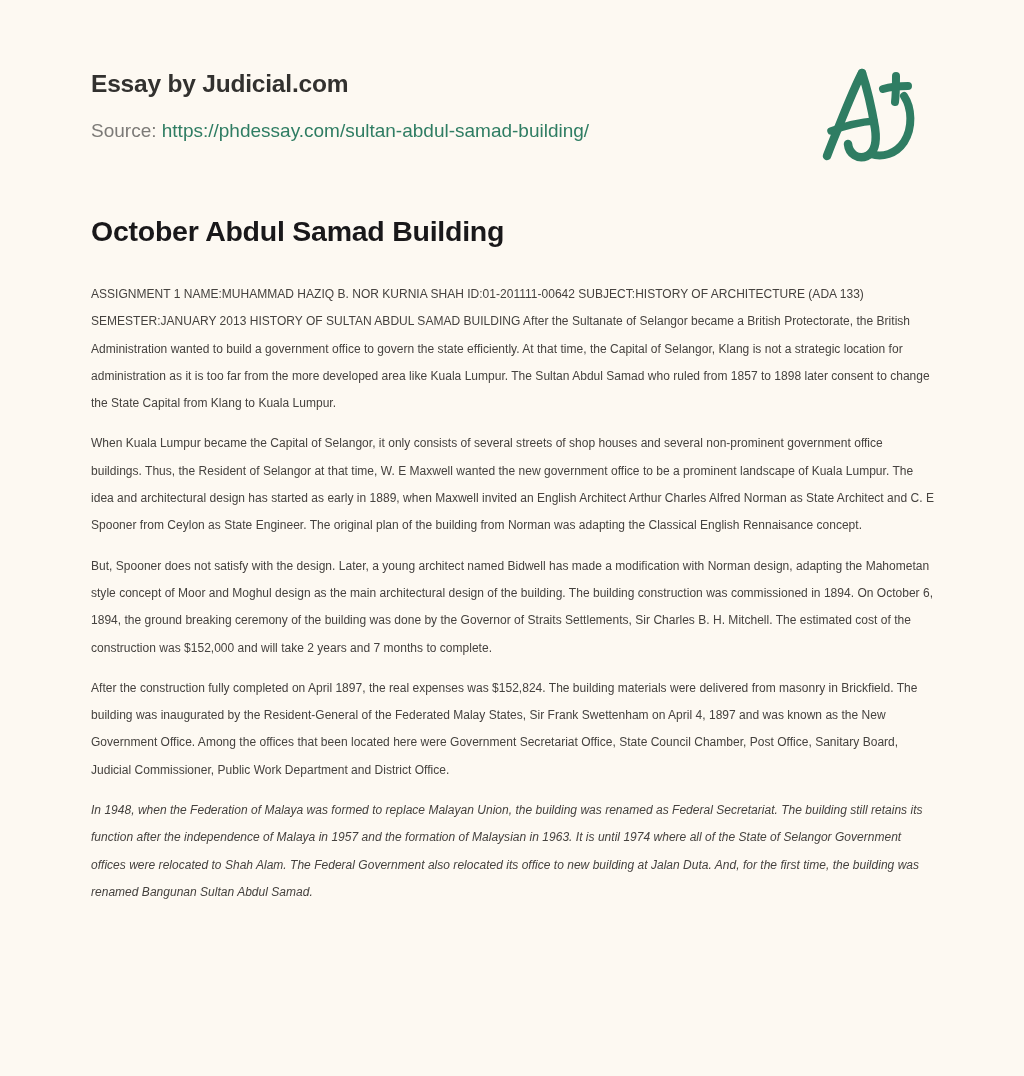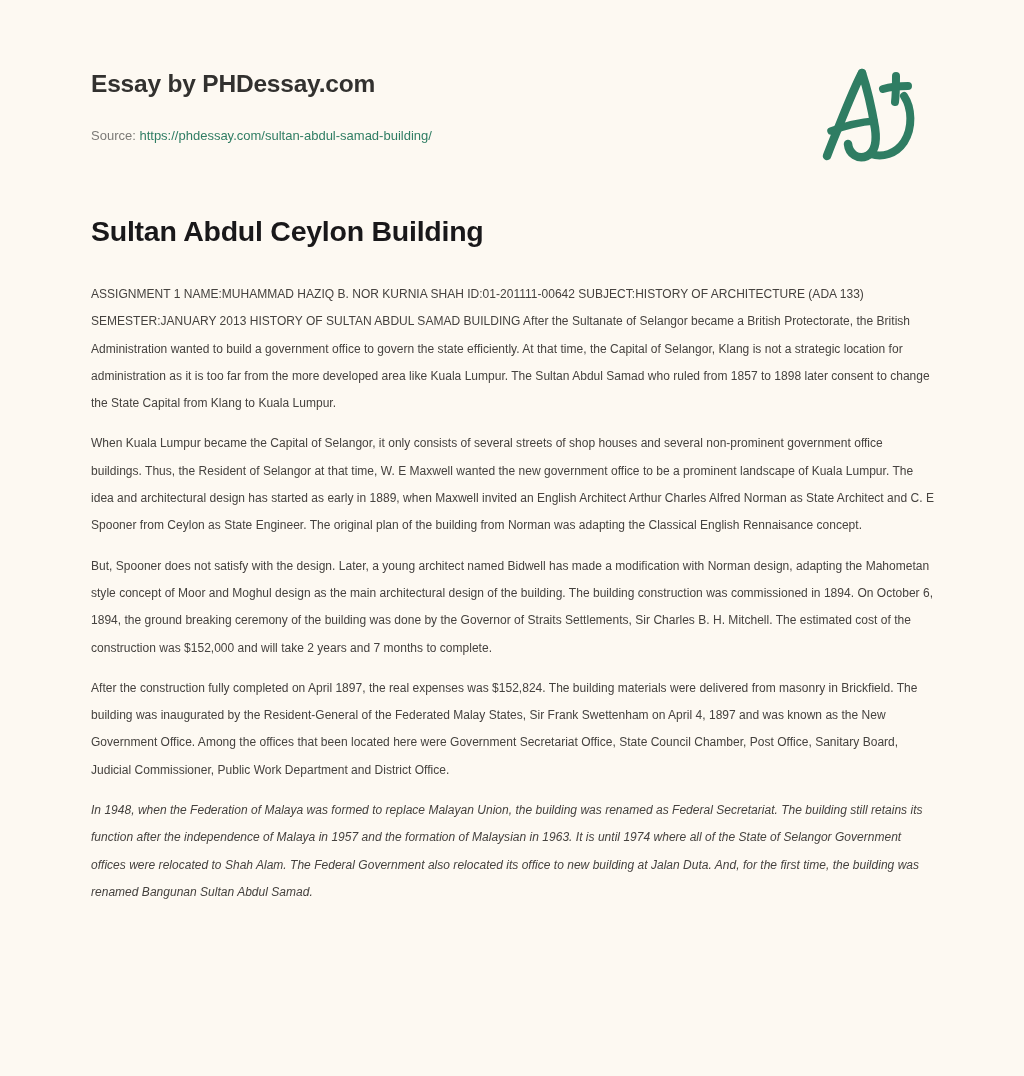--- a/index.html
+++ b/index.html
@@ -35,22 +35,22 @@
     top: 70px;
     font-size: 24.5px;
     font-weight: bold;
     color: #32312f;
     letter-spacing: -0.2px;
     white-space: nowrap;
   }
   .source-line {
     position: absolute;
     left: 91px;
-    top: 128px;
-    font-size: 13px;
+    top: 120px;
+    font-size: 19px;
     color: #7c7a77;
     white-space: nowrap;
   }
   .source-link {
     color: #2f7d63;
     text-decoration: none;
   }
   .logo {
     position: absolute;
     left: 812px;
@@ -92,21 +92,21 @@
     font-style: italic;
   }
 </style>
 </head>
 <body>
 
 <div class="page">
 
   <div class="header">
 
-    <div class="brand-heading">Essay by PHDessay.com</div>
+    <div class="brand-heading">Essay by Judicial.com</div>
 
     <div class="source-line">
       <span>Source:</span>
       <a class="source-link" href="#">https://phdessay.com/sultan-abdul-samad-building/</a>
     </div>
 
     <div class="logo">
       <svg viewBox="0 0 120 112" xmlns="http://www.w3.org/2000/svg">
         <g fill="none" stroke="#2f7d63" stroke-linecap="round" stroke-linejoin="round">
 
@@ -122,21 +122,21 @@
 
           <path d="M92 38 C100 50 101 70 92 84 C84 96 70 100 59 96" stroke-width="8"></path>
         </g>
       </svg>
     </div>
 
   </div>
 
   <div class="article">
 
-    <h1 class="article-title">Sultan Abdul Ceylon Building</h1>
+    <h1 class="article-title">October Abdul Samad Building</h1>
 
     <div class="article-body">
       <p>ASSIGNMENT 1 NAME:MUHAMMAD HAZIQ B. NOR KURNIA SHAH ID:01-201111-00642 SUBJECT:HISTORY OF ARCHITECTURE (ADA 133) SEMESTER:JANUARY 2013 HISTORY OF SULTAN ABDUL SAMAD BUILDING After the Sultanate of Selangor became a British Protectorate, the British Administration wanted to build a government office to govern the state efficiently. At that time, the Capital of Selangor, Klang is not a strategic location for administration as it is too far from the more developed area like Kuala Lumpur. The Sultan Abdul Samad who ruled from 1857 to 1898 later consent to change the State Capital from Klang to Kuala Lumpur.</p>
       <p>When Kuala Lumpur became the Capital of Selangor, it only consists of several streets of shop houses and several non-prominent government office buildings. Thus, the Resident of Selangor at that time, W. E Maxwell wanted the new government office to be a prominent landscape of Kuala Lumpur. The idea and architectural design has started as early in 1889, when Maxwell invited an English Architect Arthur Charles Alfred Norman as State Architect and C. E Spooner from Ceylon as State Engineer. The original plan of the building from Norman was adapting the Classical English Rennaisance concept.</p>
       <p>But, Spooner does not satisfy with the design. Later, a young architect named Bidwell has made a modification with Norman design, adapting the Mahometan style concept of Moor and Moghul design as the main architectural design of the building. The building construction was commissioned in 1894. On October 6, 1894, the ground breaking ceremony of the building was done by the Governor of Straits Settlements, Sir Charles B. H. Mitchell. The estimated cost of the construction was $152,000 and will take 2 years and 7 months to complete.</p>
       <p>After the construction fully completed on April 1897, the real expenses was $152,824. The building materials were delivered from masonry in Brickfield. The building was inaugurated by the Resident-General of the Federated Malay States, Sir Frank Swettenham on April 4, 1897 and was known as the New Government Office. Among the offices that been located here were Government Secretariat Office, State Council Chamber, Post Office, Sanitary Board, Judicial Commissioner, Public Work Department and District Office.</p>
       <p>In 1948, when the Federation of Malaya was formed to replace Malayan Union, the building was renamed as Federal Secretariat. The building still retains its function after the independence of Malaya in 1957 and the formation of Malaysian in 1963. It is until 1974 where all of the State of Selangor Government offices were relocated to Shah Alam. The Federal Government also relocated its office to new building at Jalan Duta. And, for the first time, the building was renamed Bangunan Sultan Abdul Samad.</p>
 
     </div>
 

